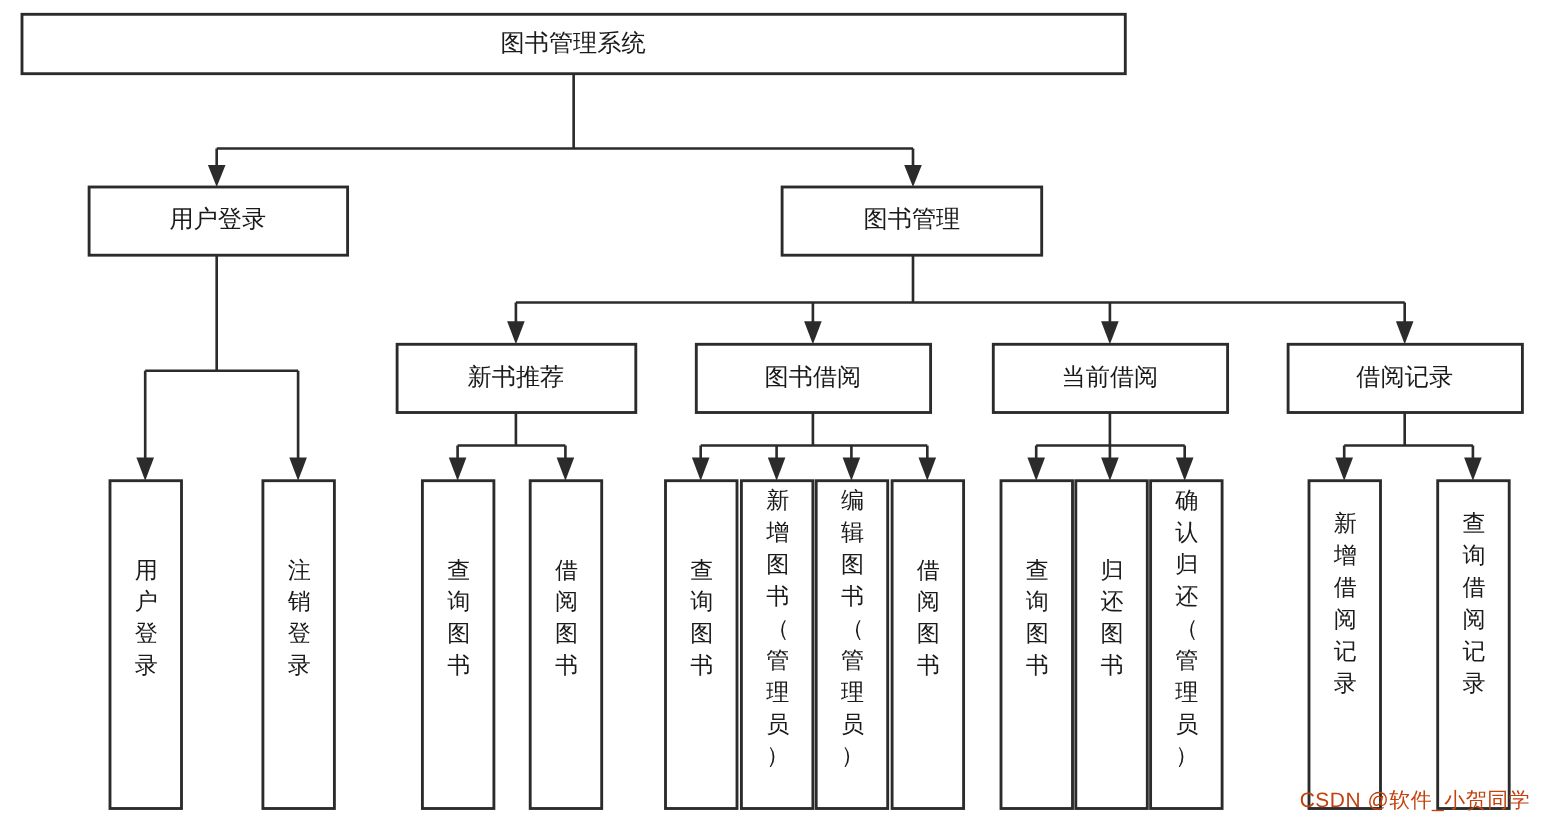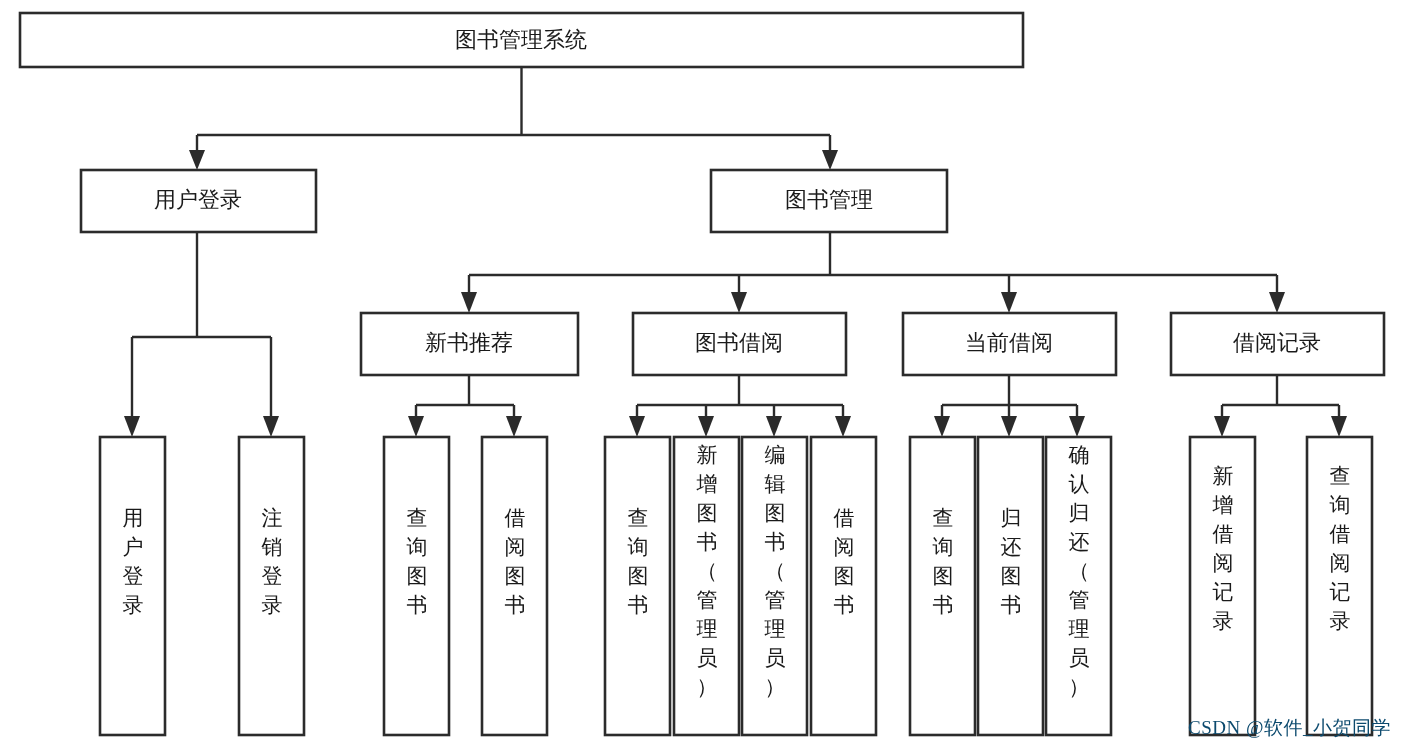--- a/index.html
+++ b/index.html
@@ -51,23 +51,23 @@
     stroke-linecap: butt;
   }
   .arrow-head {
     fill: #2b2b2b;
     stroke: none;
   }
   .watermark {
     position: absolute;
     right: 14px;
     bottom: 6px;
-    font-family: Liberation Serif, serif;
+    font-family: Liberation Sans, sans-serif;
     font-size: 19px;
-    color: #0c4a6e;
+    color: #c2410c;
     letter-spacing: 0.5px;
     white-space: nowrap;
     user-select: none;
   }
 </style>
 </head>
 <body>
 
 <div id="diagram-root">
 

